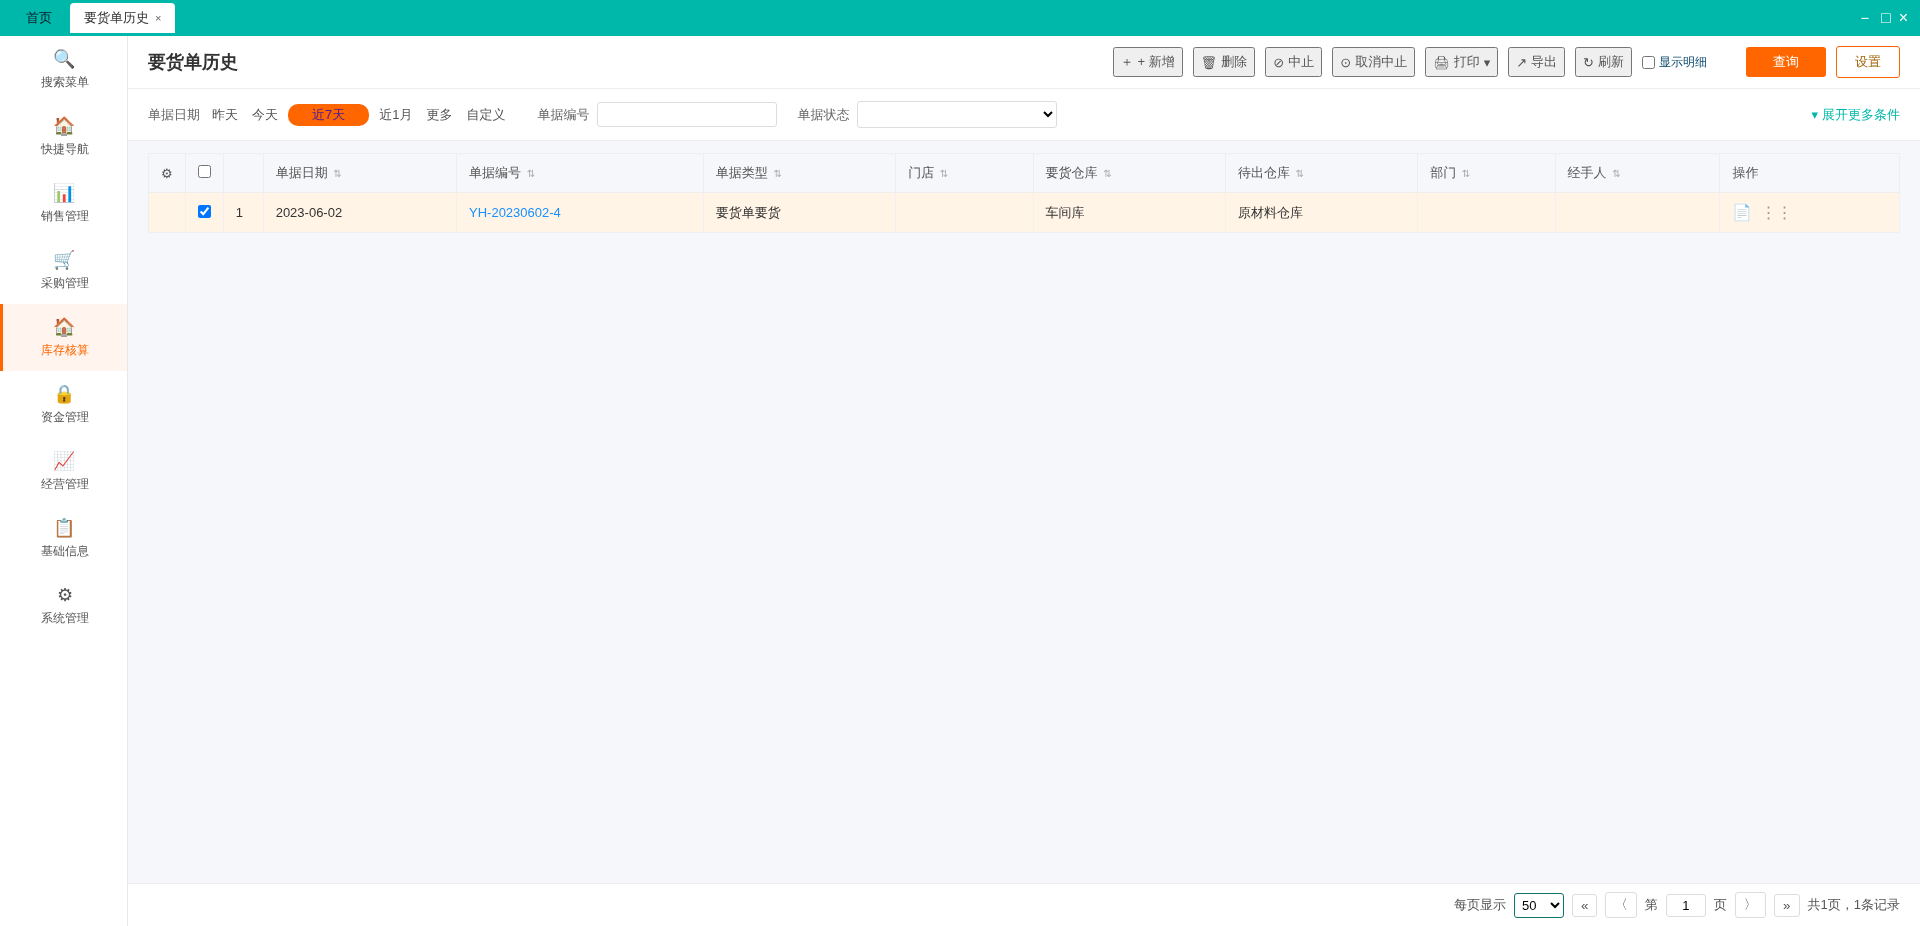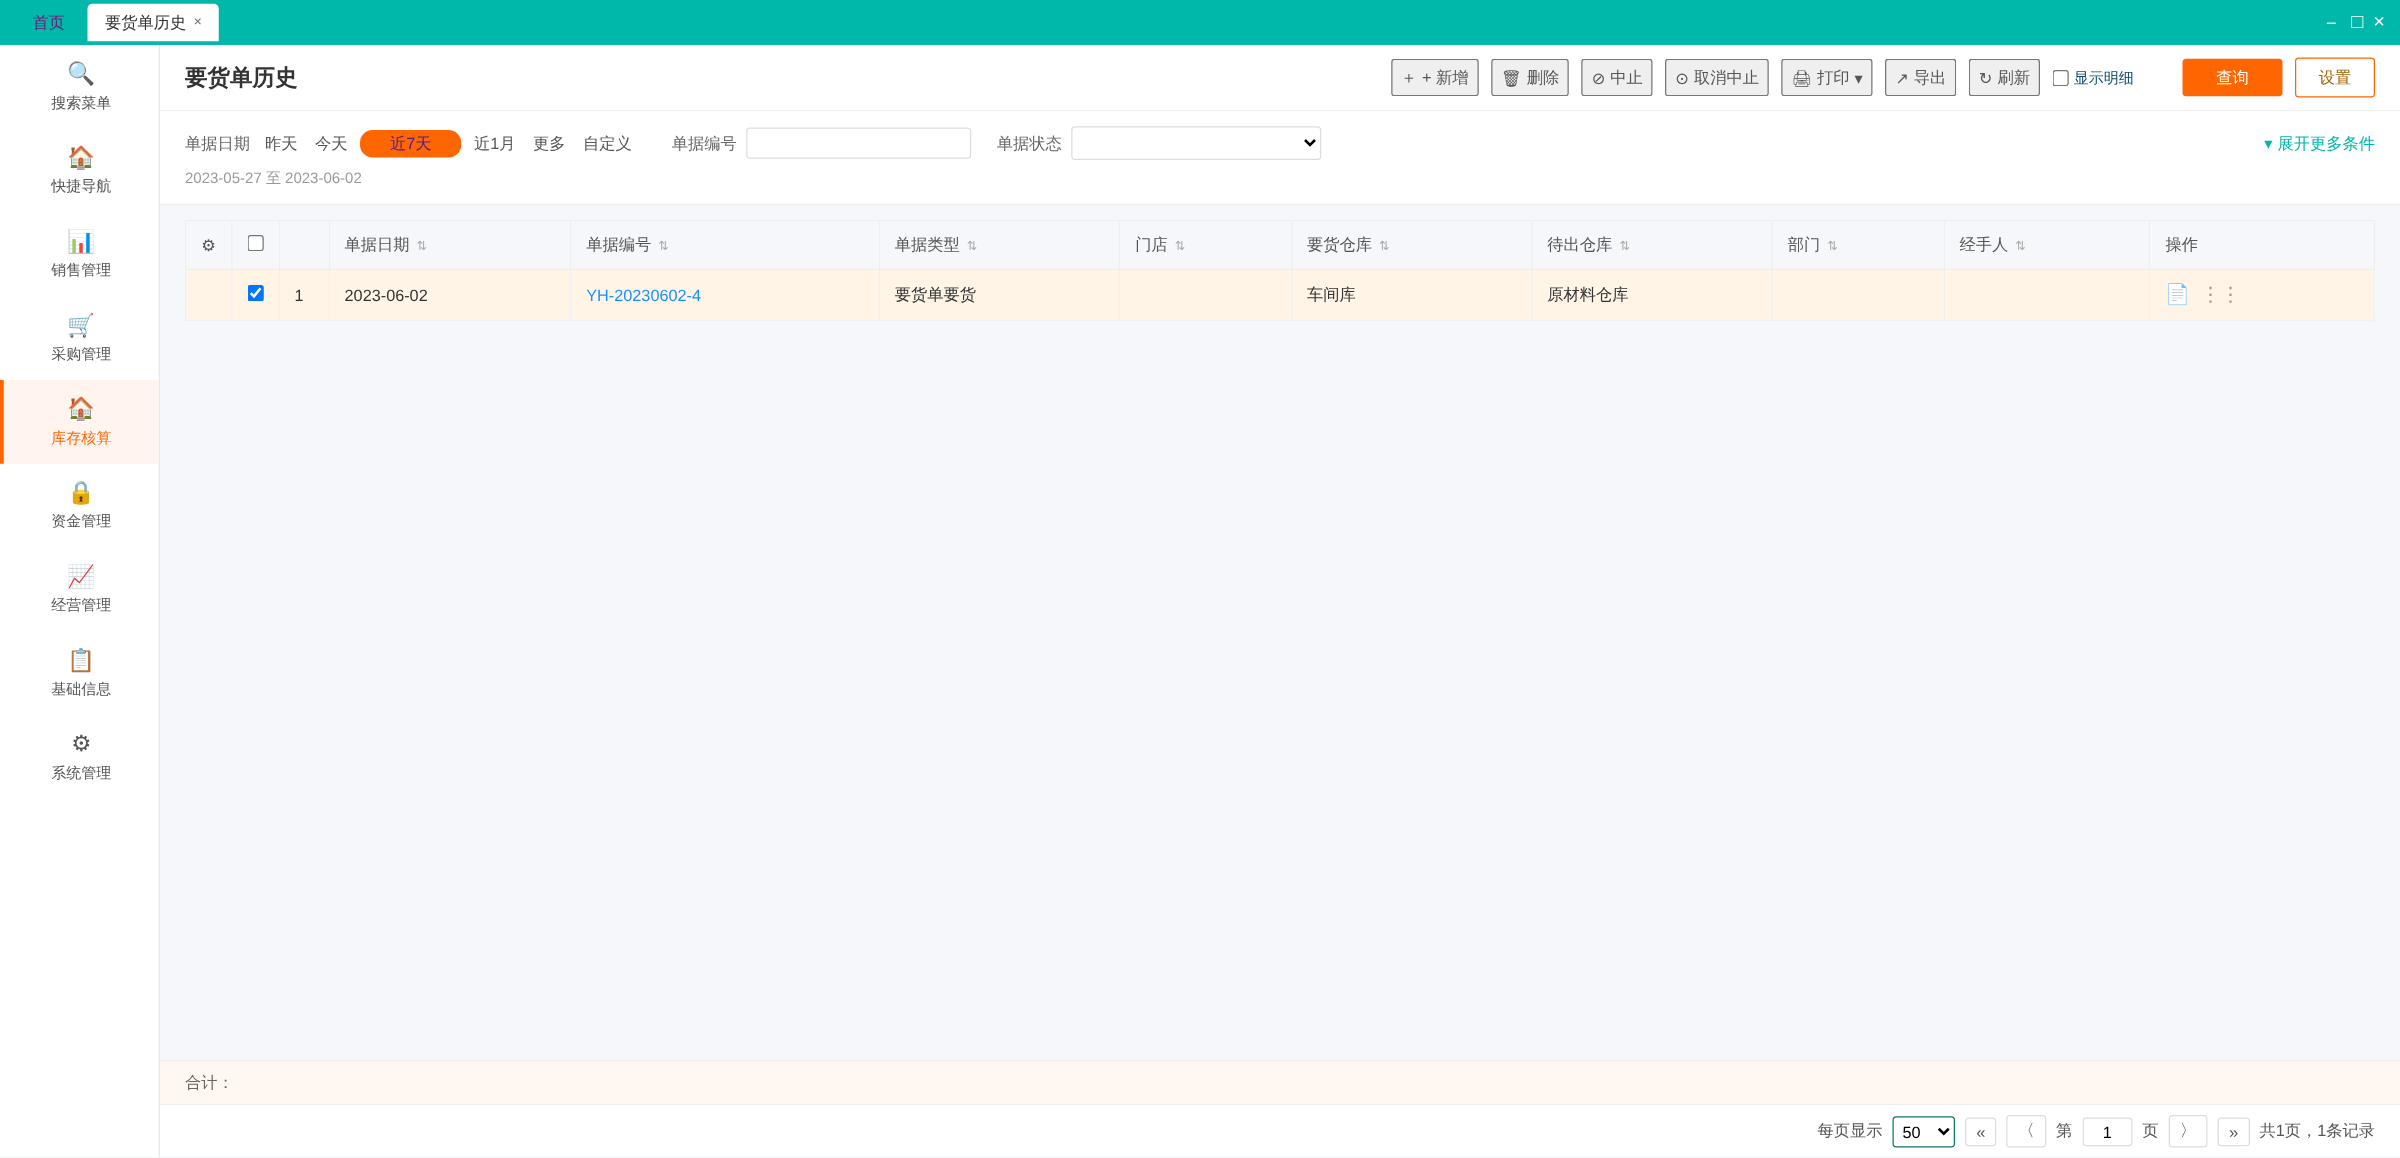--- a/index.html
+++ b/index.html
@@ -1,20 +1,20 @@
 <!DOCTYPE html>
 <html><head>
   <meta charset="utf-8">
   <style>
     * { margin: 0; padding: 0; box-sizing: border-box; }
     body { font-family: 'Microsoft YaHei', Arial, sans-serif; font-size: 13px; background: #f0f2f5; display: flex; flex-direction: column; height: 926px; overflow: hidden; }
 
     
     .top-bar { background: #00b8a9; height: 36px; display: flex; align-items: center; padding: 0 12px; gap: 4px; flex-shrink: 0; }
-    .top-bar-tab { color: #701a75; padding: 6px 14px; font-size: 13px; cursor: pointer; display: flex; align-items: center; gap: 6px; }
+    .top-bar-tab { color: #0f172a; padding: 6px 14px; font-size: 13px; cursor: pointer; display: flex; align-items: center; gap: 6px; }
     .top-bar-tab.home { background: transparent; }
     .top-bar-tab.active { background: #fff; color: #333; border-radius: 4px 4px 0 0; }
     .top-bar-tab .close-icon { font-size: 11px; color: #666; cursor: pointer; }
     .top-bar-spacer { flex: 1; }
     .top-bar-actions { display: flex; gap: 8px; align-items: center; color: #fff; font-size: 16px; cursor: pointer; }
 
     
     .app-body { display: flex; flex: 1; overflow: hidden; }
 
     
@@ -204,23 +204,20 @@
             <option value=""></option>
           </select>
         </div>
         <div class="filter-right">
           <span class="expand-btn">
             <span>▾</span>
             <span>展开更多条件</span>
           </span>
         </div>
       </div>
-      <div style="margin-top:6px;">
-        <span class="date-range">2023-05-27 至 2023-06-02</span>
-      </div>
     </div>
 
     <div class="table-area">
       <table class="data-table">
         <thead>
           <tr>
             <th class="th-settings">⚙</th>
             <th class="th-check checkbox-cell">
               <input type="checkbox" style="">
             </th>
@@ -283,23 +280,20 @@
               <div class="table-actions">
                 <span class="table-action-icon">📄</span>
                 <span class="table-action-icon">⋮⋮</span>
               </div>
             </td>
           </tr>
         </tbody>
       </table>
     </div>
 
-    <div class="footer-summary">
-      <span>合计：</span>
-    </div>
 
     <div class="pagination">
       <span>每页显示</span>
       <select class="pagination-select">
         <option value="50">50</option>
         <option value="10">10</option>
         <option value="20">20</option>
         <option value="100">100</option>
       </select>
       <button class="pagination-btn">«</button>

